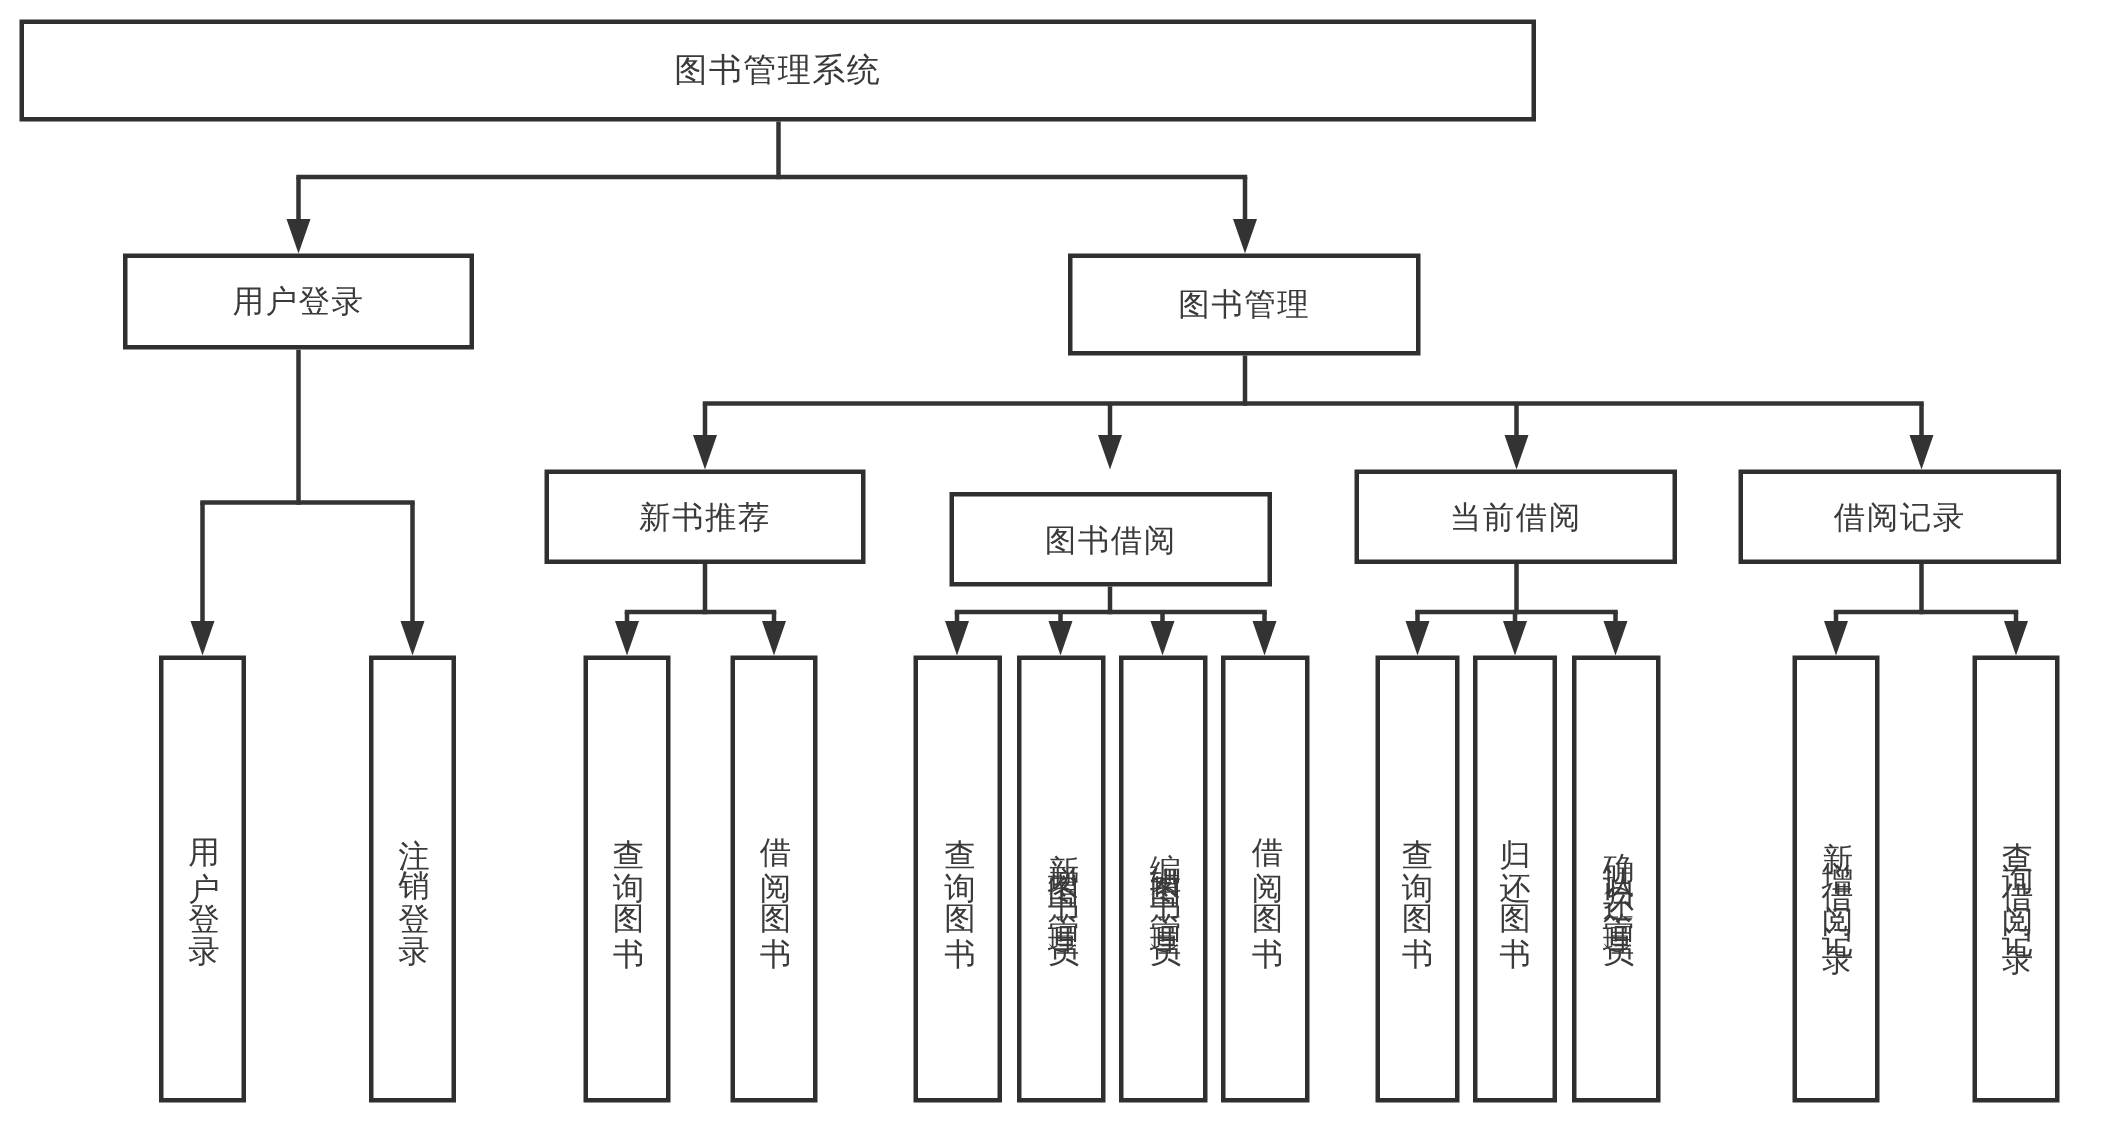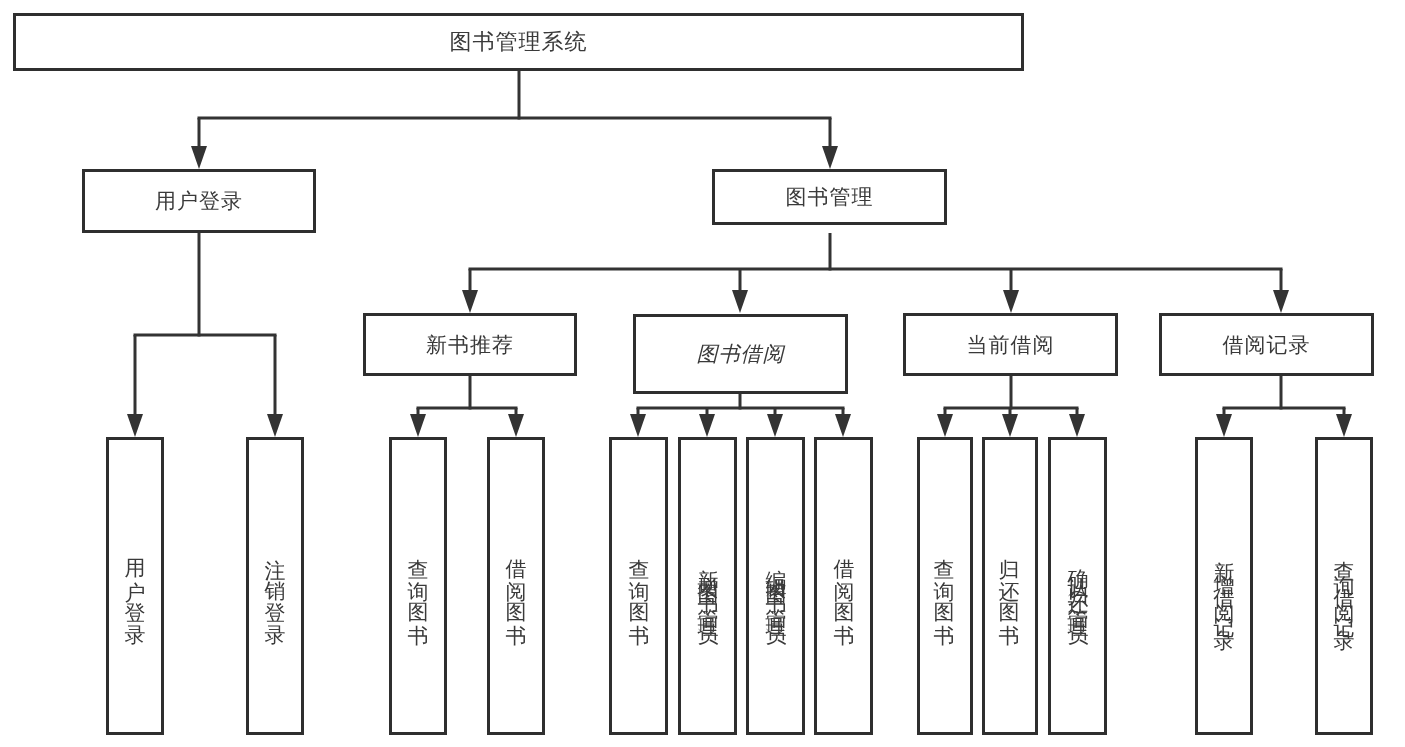--- a/index.html
+++ b/index.html
@@ -109,27 +109,27 @@
       <line x1="1077" y1="408" x2="1077" y2="418" stroke="#333333" stroke-width="3"></line>
       <polygon points="1069,414 1085,414 1077,437" fill="#333333"></polygon>
       <line x1="1281" y1="376" x2="1281" y2="409.5" stroke="#333333" stroke-width="3"></line>
       <line x1="1222.5" y1="408" x2="1345.5" y2="408" stroke="#333333" stroke-width="3"></line>
       <line x1="1224" y1="408" x2="1224" y2="418" stroke="#333333" stroke-width="3"></line>
       <polygon points="1216,414 1232,414 1224,437" fill="#333333"></polygon>
       <line x1="1344" y1="408" x2="1344" y2="418" stroke="#333333" stroke-width="3"></line>
       <polygon points="1336,414 1352,414 1344,437" fill="#333333"></polygon>
     </svg>
 
-  <div class="node h root-label" style="left:13px; top:13px; width:1011px; height:58px;">图书管理系统</div>
+  <div class="node h root-label" style="left:13px; top:13px; width:1011px; height:68px;">图书管理系统</div>
 
   <div class="node h" style="left:82px; top:169px; width:234px; height:64px;">用户登录</div>
-  <div class="node h" style="left:712px; top:169px; width:235px; height:56px;">图书管理</div>
+  <div class="node h" style="left:712px; top:169px; width:235px; height:68px;">图书管理</div>
 
   <div class="node h" style="left:363px; top:313px; width:214px; height:63px;">新书推荐</div>
-  <div class="node h" style="left:633px; top:314px; width:215px; height:80px;font-style:italic;">图书借阅</div>
+  <div class="node h" style="left:633px; top:328px; width:215px; height:63px;">图书借阅</div>
   <div class="node h" style="left:903px; top:313px; width:215px; height:63px;">当前借阅</div>
   <div class="node h" style="left:1159px; top:313px; width:215px; height:63px;">借阅记录</div>
 
   <div class="node v ls4" style="left:106px; top:437px; width:58px; height:298px;">用户登录</div>
   <div class="node v ls4" style="left:246px; top:437px; width:58px; height:298px;">注销登录</div>
 
   <div class="node v ls4" style="left:389px; top:437px; width:58px; height:298px;">查询图书</div>
   <div class="node v ls4" style="left:487px; top:437px; width:58px; height:298px;">借阅图书</div>
 
   <div class="node v ls4" style="left:609px; top:437px; width:59px; height:298px;">查询图书</div>

